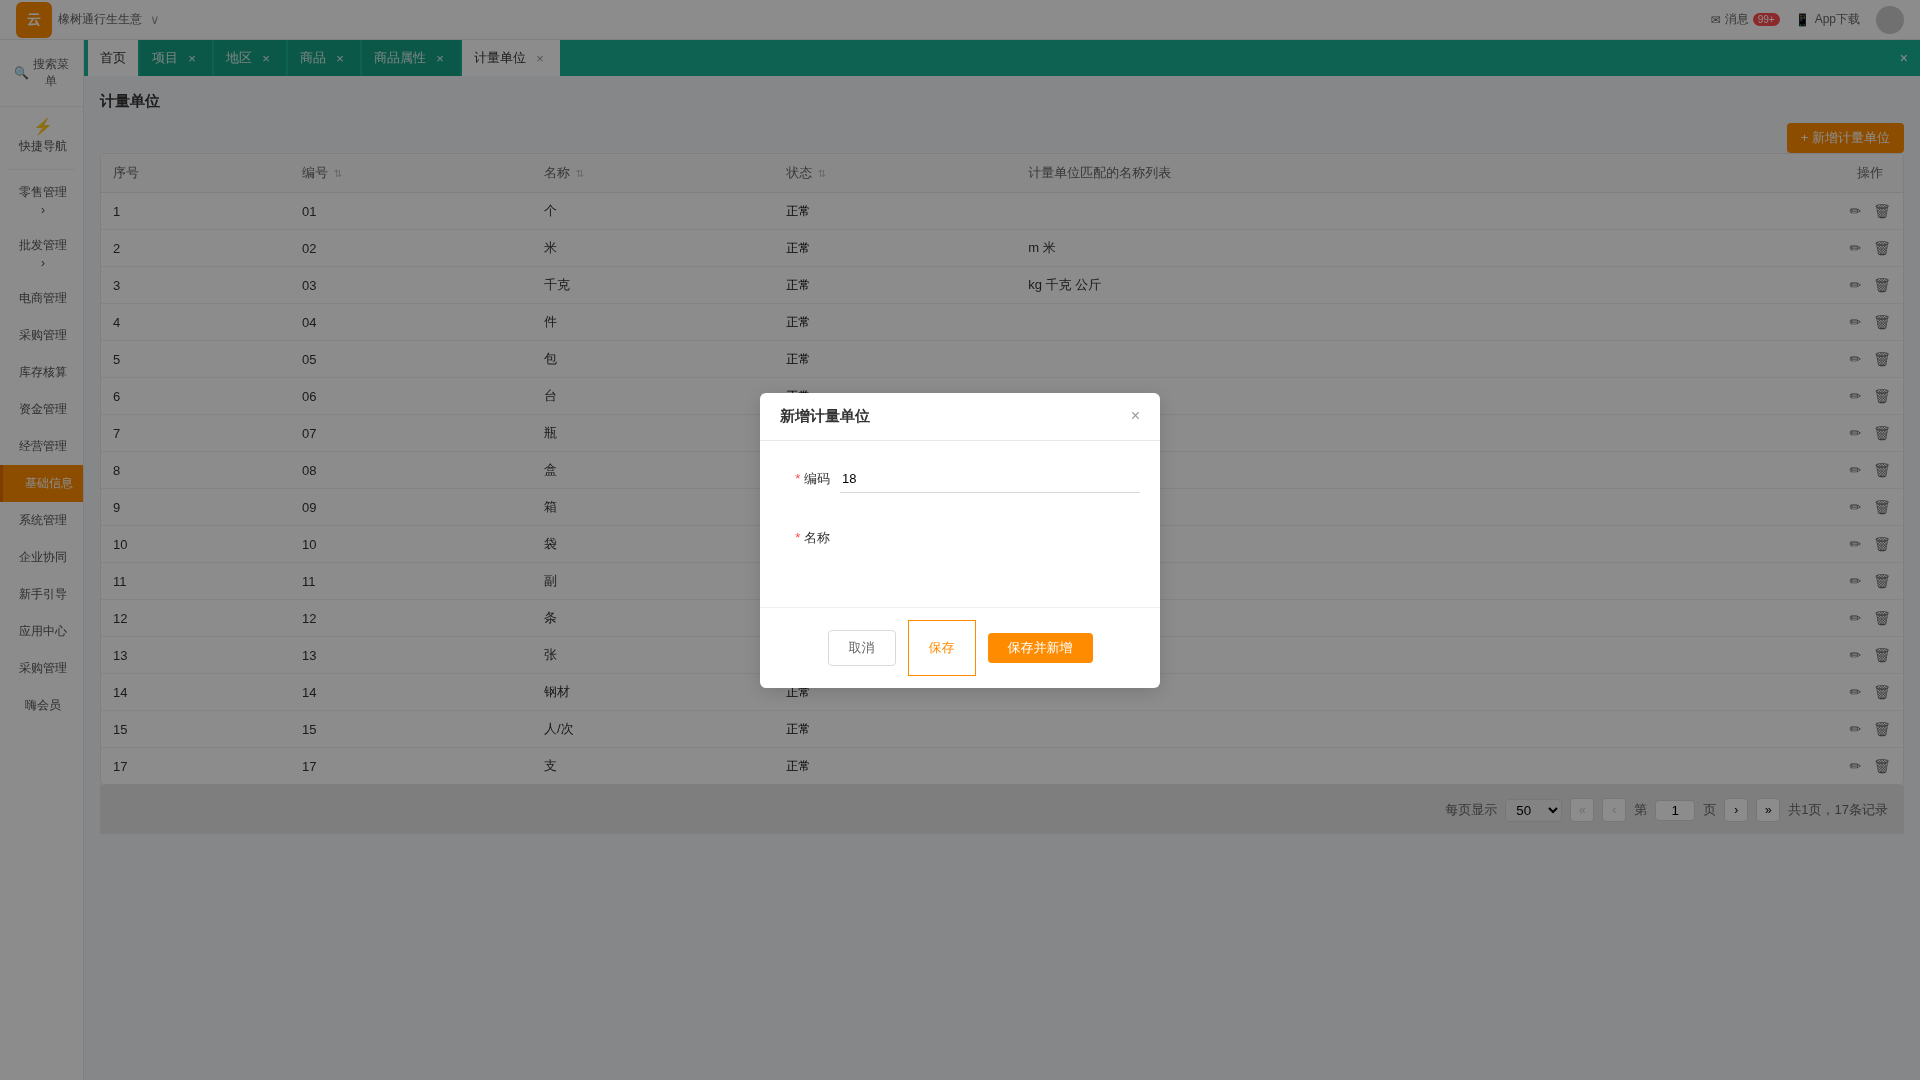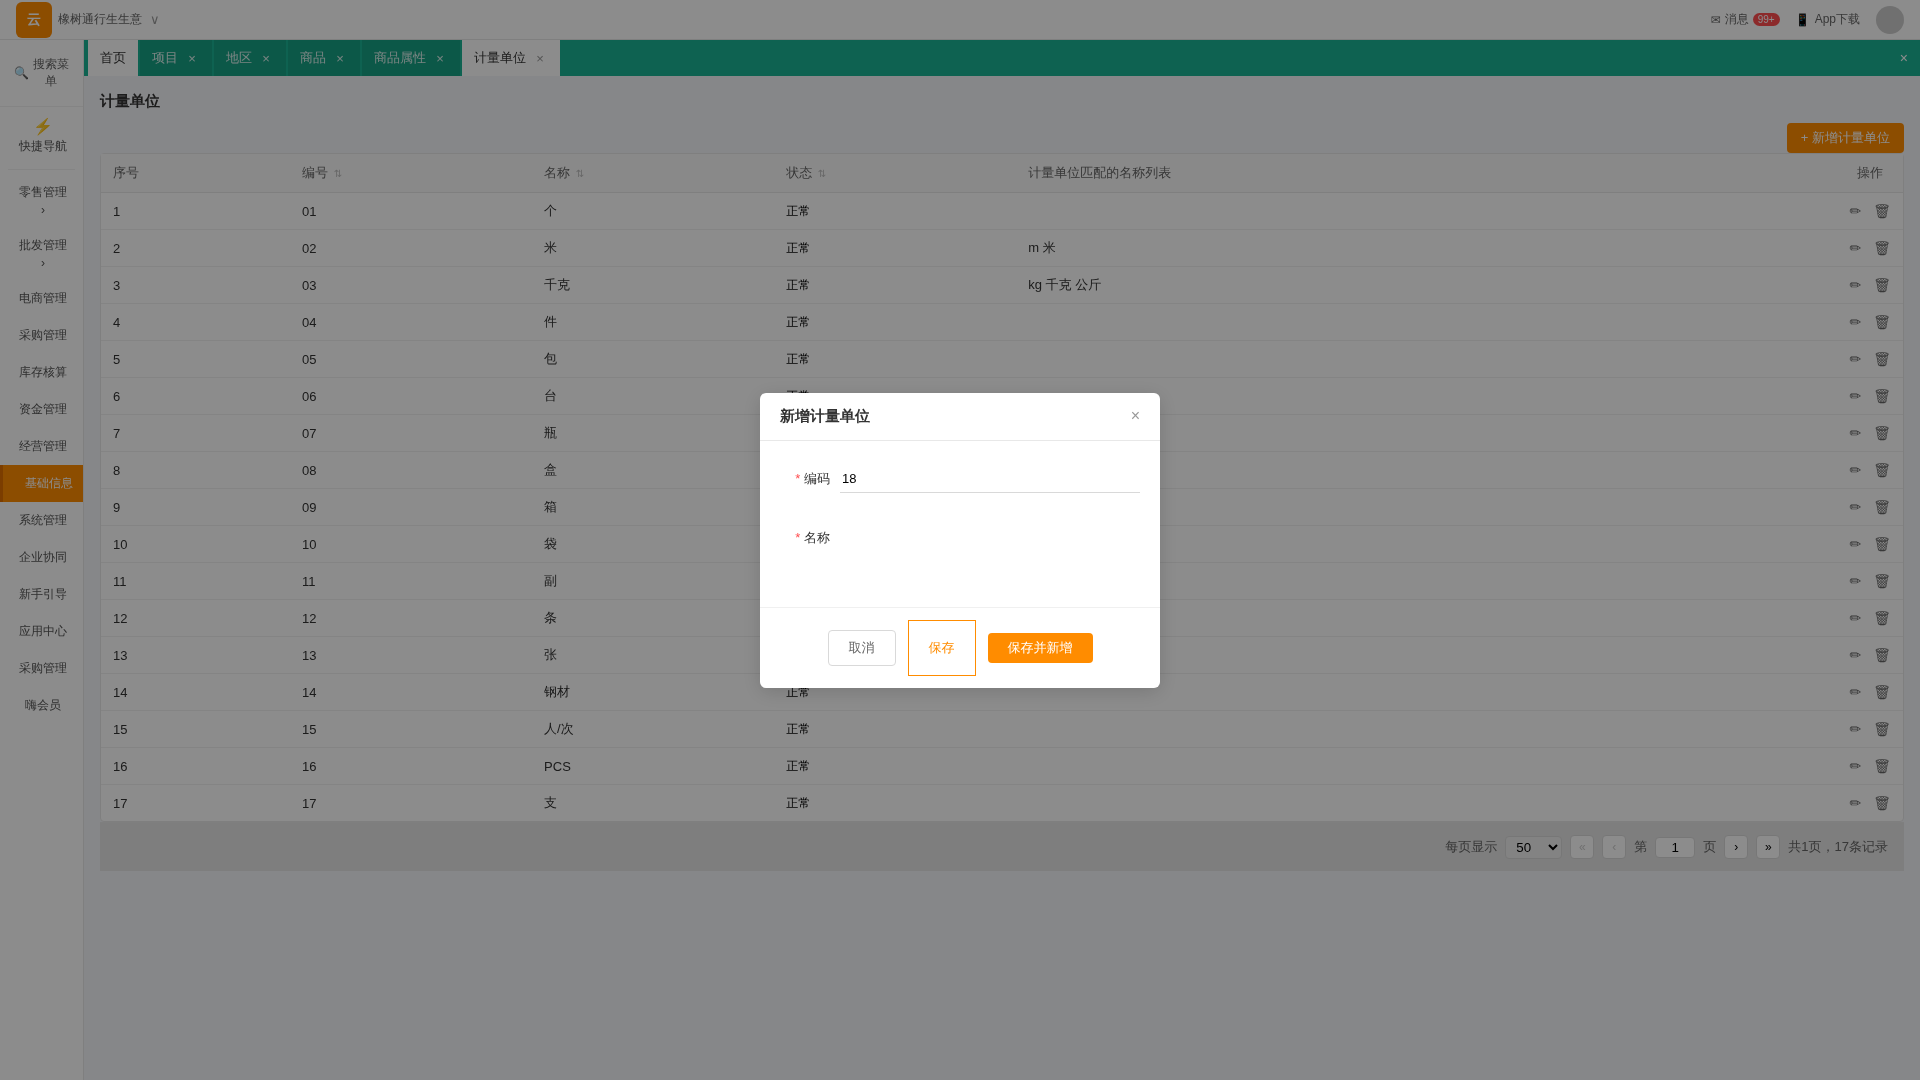--- a/index.html
+++ b/index.html
@@ -409,33 +409,20 @@
       <td><span class="status-normal">正常</span></td>
       <td></td>
       <td style="text-align:right;padding-right:10px;">
         <div class="action-btns" style="justify-content:flex-end;">
           <button class="action-btn" title="编辑">✏</button>
           <button class="action-btn" title="删除">🗑</button>
         </div>
       </td>
     </tr>
               <tr>
-      <td>16</td>
-      <td>16</td>
-      <td>PCS</td>
-      <td><span class="status-normal">正常</span></td>
-      <td></td>
-      <td style="text-align:right;padding-right:10px;">
-        <div class="action-btns" style="justify-content:flex-end;">
-          <button class="action-btn" title="编辑">✏</button>
-          <button class="action-btn" title="删除">🗑</button>
-        </div>
-      </td>
-    </tr>
-              <tr>
       <td>17</td>
       <td>17</td>
       <td>支</td>
       <td><span class="status-normal">正常</span></td>
       <td></td>
       <td style="text-align:right;padding-right:10px;">
         <div class="action-btns" style="justify-content:flex-end;">
           <button class="action-btn" title="编辑">✏</button>
           <button class="action-btn" title="删除">🗑</button>
         </div>

